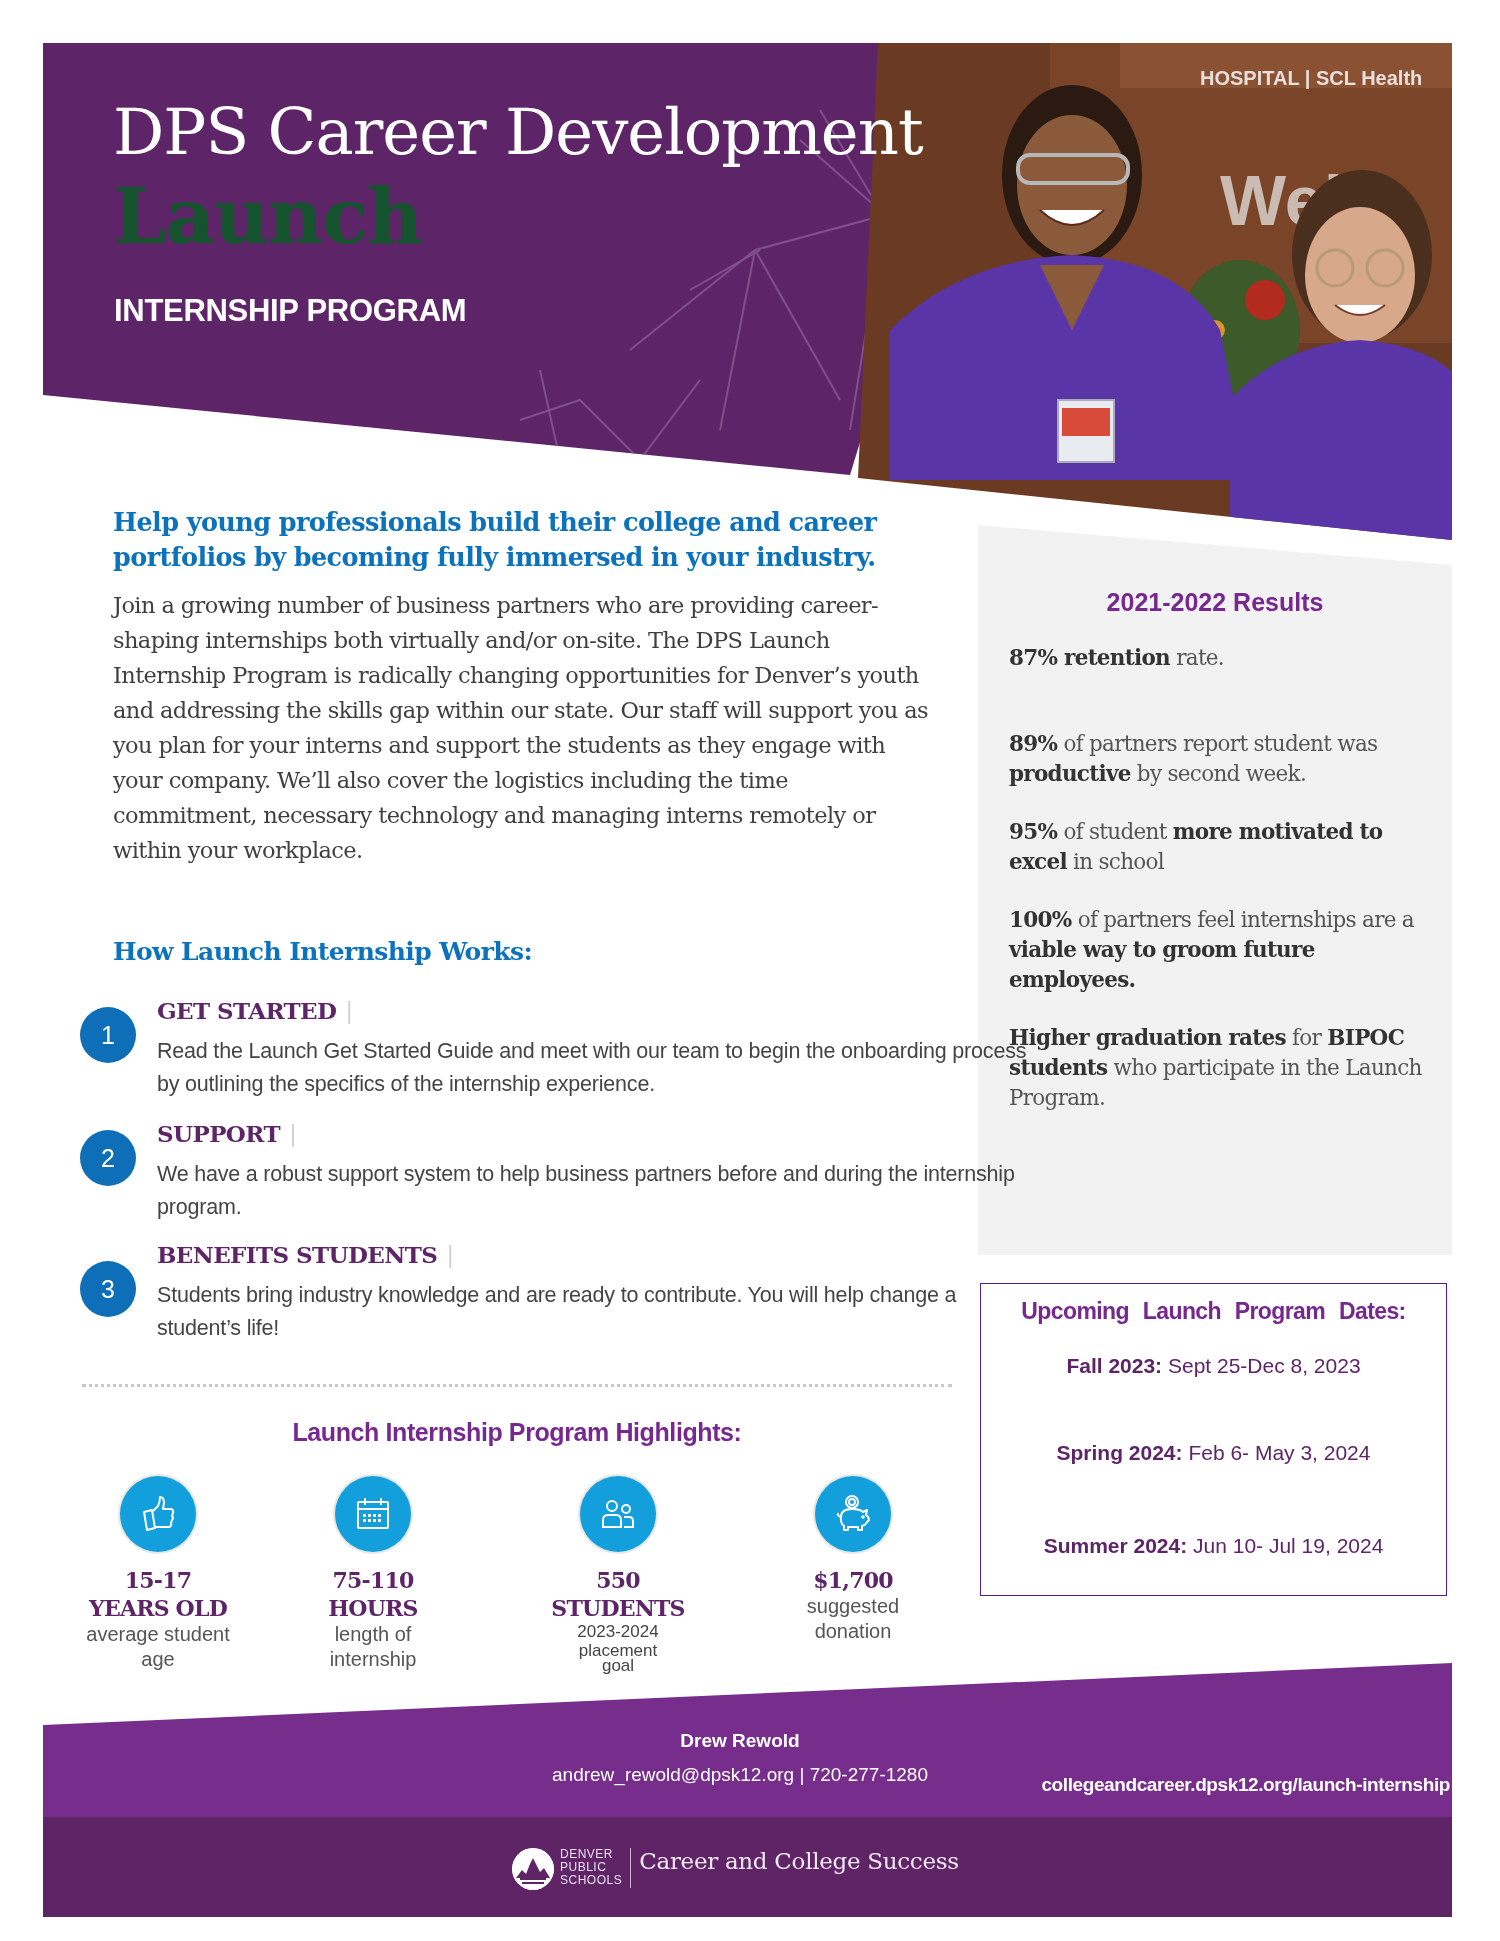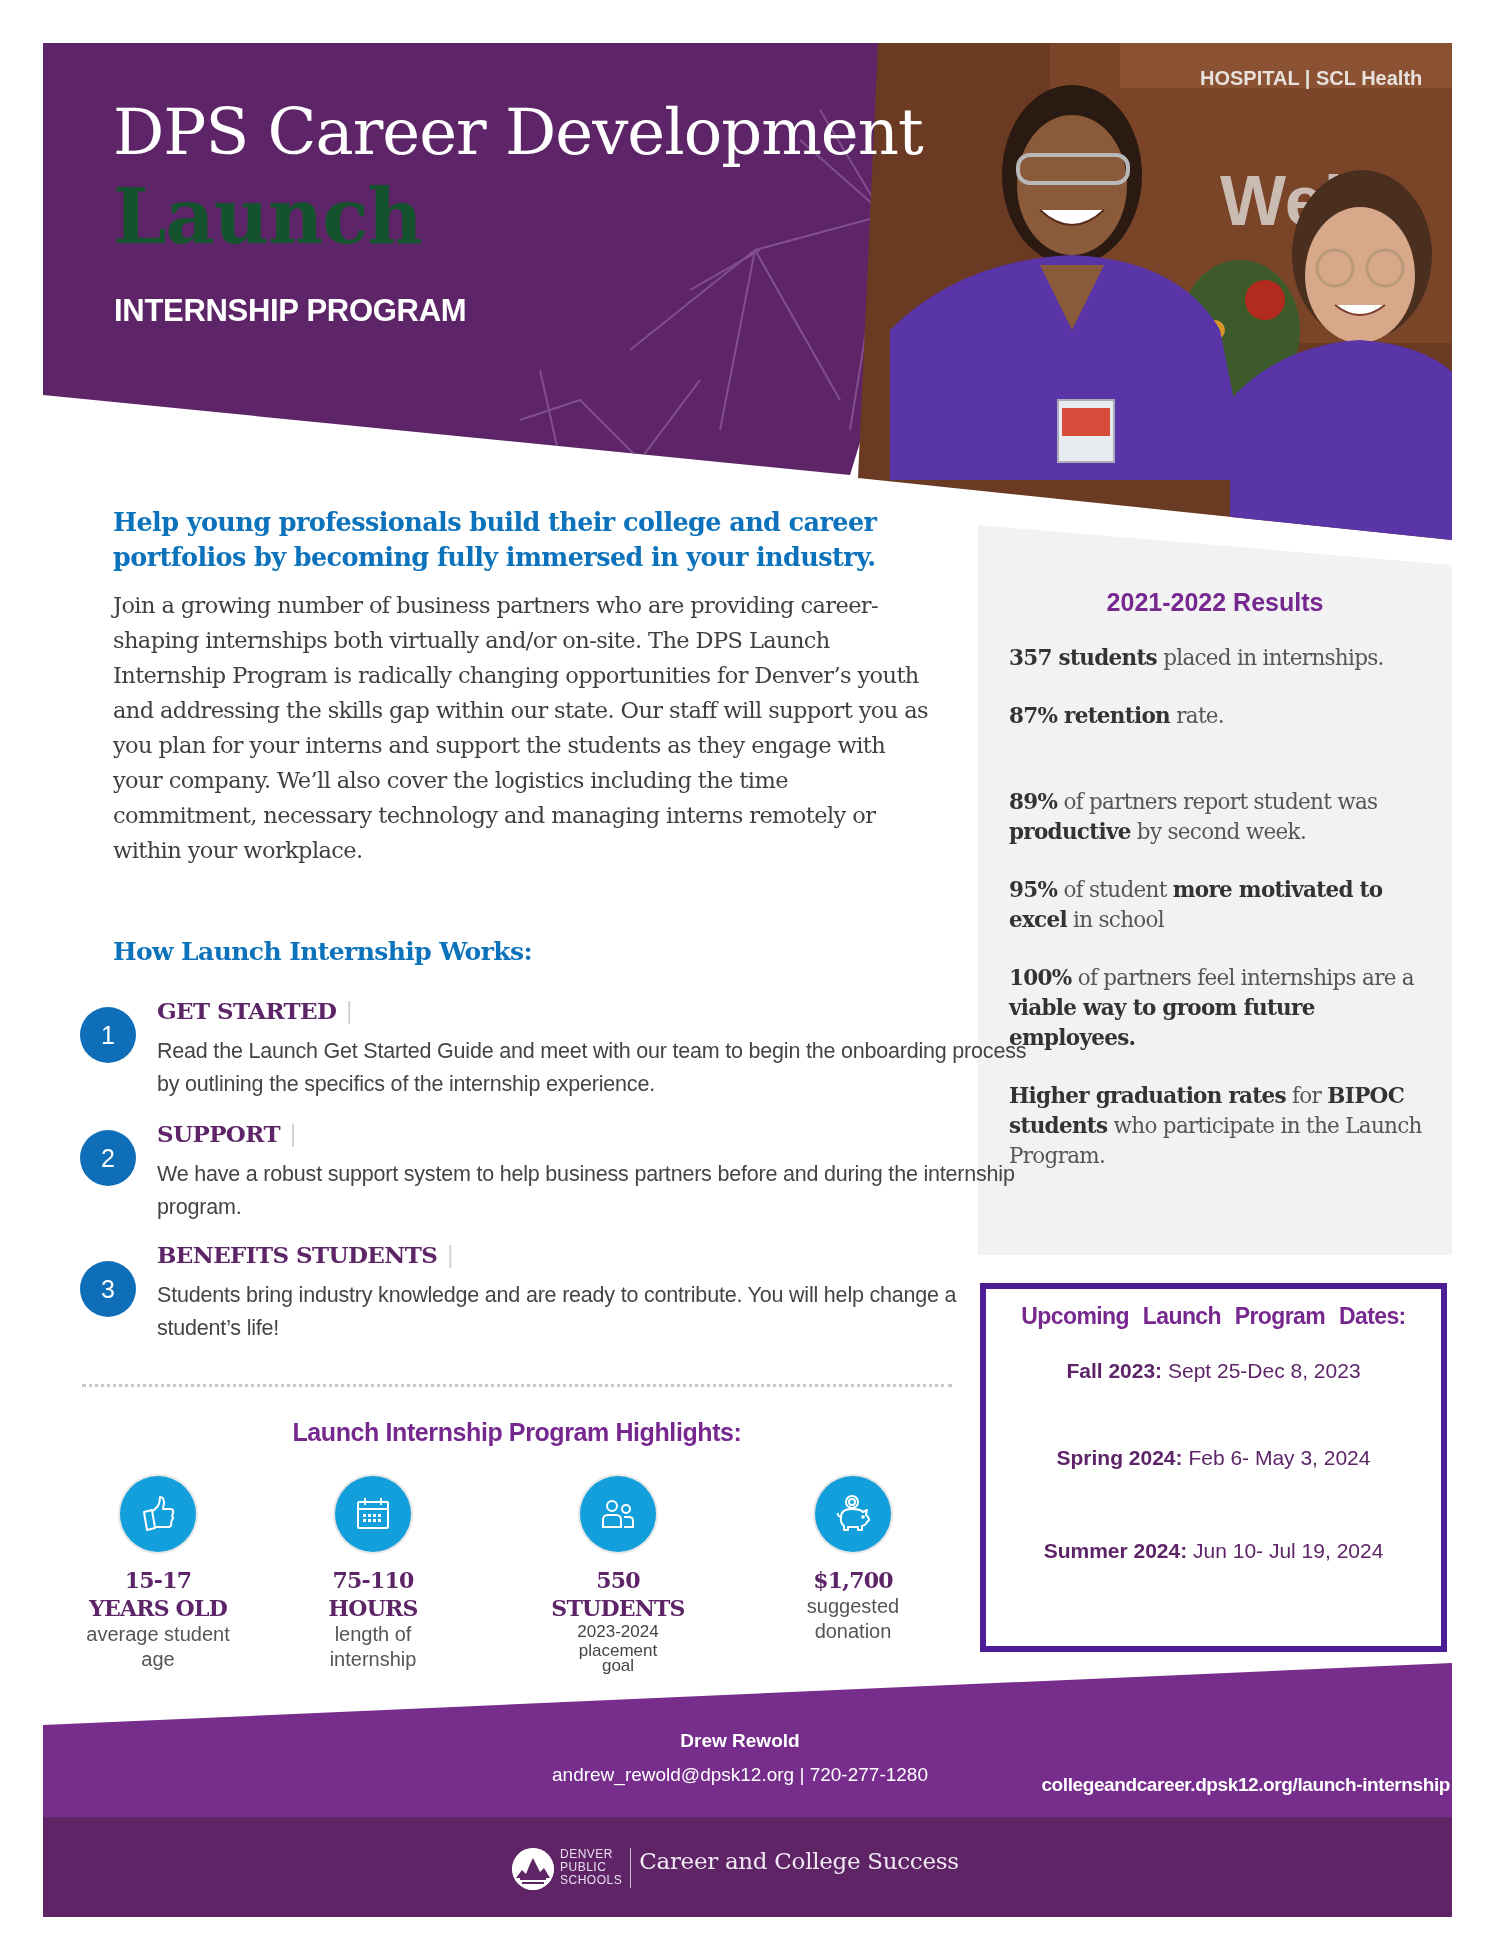--- a/index.html
+++ b/index.html
@@ -84,21 +84,21 @@
     font-weight: bold; font-size: 25px; color: #76288f;
   }
   .results-list { left: 1009px; top: 643px; width: 430px; }
   .res-item {
     font-family: "DejaVu Serif", serif; font-size: 21.5px; line-height: 30px; color: #555;
     letter-spacing: -0.7px; margin-bottom: 28px;
   }
   .res-item b { color: #333; }
 
   
-  .dates-box { left: 980px; top: 1283px; width: 467px; height: 369px; border: 6px solid #4c1d95; background: #fff; }
+  .dates-box { left: 980px; top: 1283px; width: 467px; height: 313px; border: 1px solid #4c1d95; background: #fff; }
   .dates-title {
     position: absolute; top: 14px; left: 0; width: 100%; text-align: center; font-family: "Liberation Sans", sans-serif;
     font-weight: bold; font-size: 23px; color: #76288f; word-spacing: 8px; letter-spacing: -0.6px;
   }
   .date-row {
     position: absolute; left: 0; width: 100%; text-align: center; font-family: "Liberation Sans", sans-serif;
     font-size: 21px; color: #5d2468;
   }
   .date-row b { font-weight: bold; }
 
@@ -275,21 +275,20 @@
       <path d="M9 24 Q5 23 6 20"></path>
       <circle cx="31" cy="24" r="0.8" fill="#fff"></circle>
     </svg>
   </div>
   <div class="hl-big">$1,700</div>
   <div class="hl-small" style="width:120px;margin:0 auto;">suggested donation</div>
 </div>
 
 <div class="abs results-title">2021-2022 Results</div>
 <div class="abs results-list">
-  <div class="res-item"><b>357 students</b><span> placed in internships.</span></div>
   <div class="res-item" style="margin-bottom:56px;"><b>87% retention</b><span> rate.</span></div>
   <div class="res-item"><b>89%</b><span> of partners report student was </span><b>productive</b><span> by second week.</span></div>
   <div class="res-item"><b>95%</b><span> of student </span><b>more motivated to excel</b><span> in school</span></div>
   <div class="res-item"><b>100%</b><span> of partners feel internships are a </span><b>viable way to groom future employees.</b></div>
   <div class="res-item"><b>Higher graduation rates</b><span> for </span><b>BIPOC students</b><span> who participate in the Launch Program.</span></div>
 </div>
 
 <div class="abs dates-box">
   <div class="dates-title">Upcoming Launch Program Dates:</div>
   <div class="date-row" style="top:70px;"><b>Fall 2023:</b><span> Sept 25-Dec 8, 2023</span></div>

